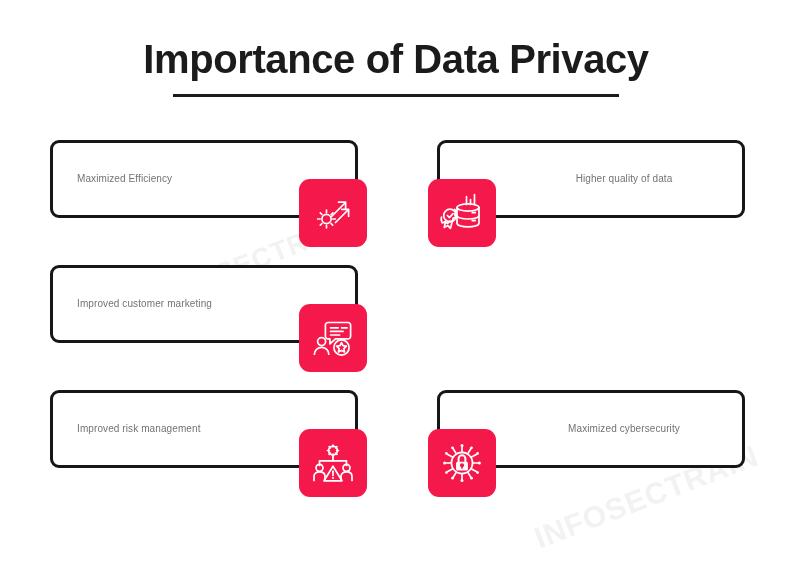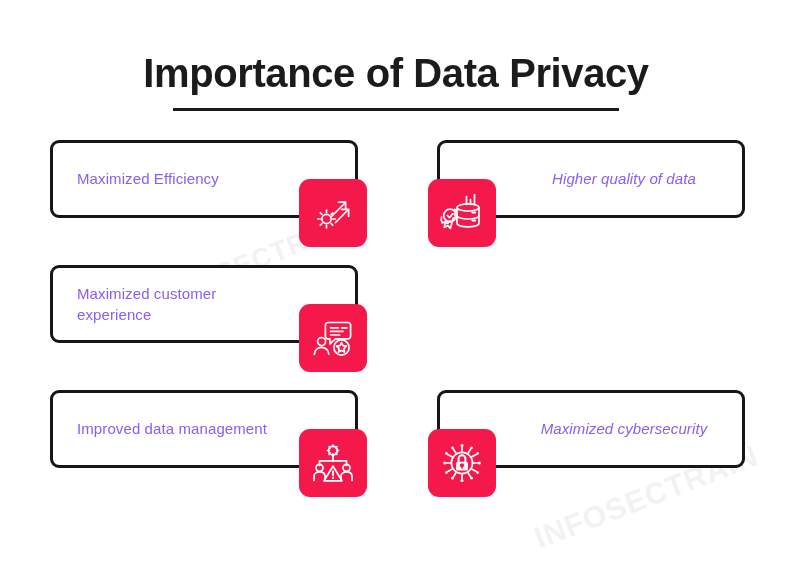--- a/index.html
+++ b/index.html
@@ -39,21 +39,20 @@
     width: 792px;
     text-align: center;
     z-index: 3;
   }
   .title {
     font-size: 40px;
     font-weight: 700;
     color: #1b1b1b;
     letter-spacing: -0.4px;
     line-height: 1.05;
-    margin-top: 14px;
   }
   .title-rule {
     width: 446px;
     height: 3px;
     background: #1b1b1b;
     margin: 14px auto 0 auto;
   }
 
   
   .grid {
@@ -75,39 +74,38 @@
     border: 3px solid #15161a;
     border-radius: 9px;
     background: #ffffff;
     display: flex;
     align-items: center;
   }
   .card.left  { left: 50px; }
   .card.right { left: 437px; }
 
   .card-label {
-    font-size: 15px;
+    font-size: 10px;
     font-weight: 400;
-    color: #8b5cf6;
+    color: #737373;
     line-height: 1.42;
     letter-spacing: 0.1px;
     position: relative;
     z-index: 2;
   }
   .card.left .card-label {
     padding-left: 24px;
     padding-right: 86px;
     text-align: left;
   }
   .card.right .card-label {
     padding-left: 86px;
     padding-right: 20px;
     width: 100%;
     text-align: center;
-    font-style: italic;
   }
 
   
   .icon-tile {
     position: absolute;
     width: 68px;
     height: 68px;
     border-radius: 11px;
     background: #f5184b;
     display: flex;
@@ -172,39 +170,39 @@
           <path d="M7.4 24.5 9.4 26.6 13 22.6"></path>
           <path d="M5.6 30.2 4.2 36.4 7.9 34.6 10.4 37.4 12 31.6"></path>
         </svg>
       </div>
     </div>
   </div>
 
   <div class="row">
 
     <div class="card left">
-      <div class="card-label">Maximized customer experience</div>
+      <div class="card-label">Improved customer marketing</div>
       <div class="icon-tile">
         <svg viewBox="0 0 44 44">
           <path d="M17 6.5h20a2.6 2.6 0 0 1 2.6 2.6v11.2a2.6 2.6 0 0 1-2.6 2.6H24.5l-5.6 5v-5h-1.9a2.6 2.6 0 0 1-2.6-2.6V9.1A2.6 2.6 0 0 1 17 6.5z"></path>
           <path d="M19.6 11.8h7.6M30.6 11.8h5.4M19.6 15.4h12.4M19.6 19h9"></path>
           <circle cx="10.6" cy="25.6" r="4"></circle>
           <path d="M3.4 38.2c0-4 3.2-6.8 7.2-6.8s7.2 2.8 7.2 6.8"></path>
           <circle cx="30.5" cy="31.5" r="7.6"></circle>
           <path d="M30.5 26.6l1.5 3.1 3.4.5-2.5 2.4.6 3.4-3-1.6-3 1.6.6-3.4-2.5-2.4 3.4-.5z"></path>
         </svg>
       </div>
     </div>
 
   </div>
 
   <div class="row">
 
     <div class="card left">
-      <div class="card-label">Improved data management</div>
+      <div class="card-label">Improved risk management</div>
       <div class="icon-tile">
         <svg viewBox="0 0 44 44">
           <circle cx="22" cy="9.5" r="4.4"></circle>
           <path d="M22 4v1.8M22 13.2V15M16.5 9.5h1.8M25.7 9.5h1.8M18.1 5.6l1.3 1.3M24.6 12.1l1.3 1.3M25.9 5.6l-1.3 1.3M19.4 12.1l-1.3 1.3"></path>
           <path d="M8.5 24.5v-4.7h27v4.7"></path>
           <path d="M22 15v4.8"></path>
           <circle cx="8.5" cy="26.8" r="3.5"></circle>
           <path d="M3 39.5v-4.2c0-2.6 2.2-4.4 5.5-4.4s5.5 1.8 5.5 4.4v4.2"></path>
           <circle cx="35.5" cy="26.8" r="3.5"></circle>
           <path d="M30 39.5v-4.2c0-2.6 2.2-4.4 5.5-4.4s5.5 1.8 5.5 4.4v4.2"></path>

